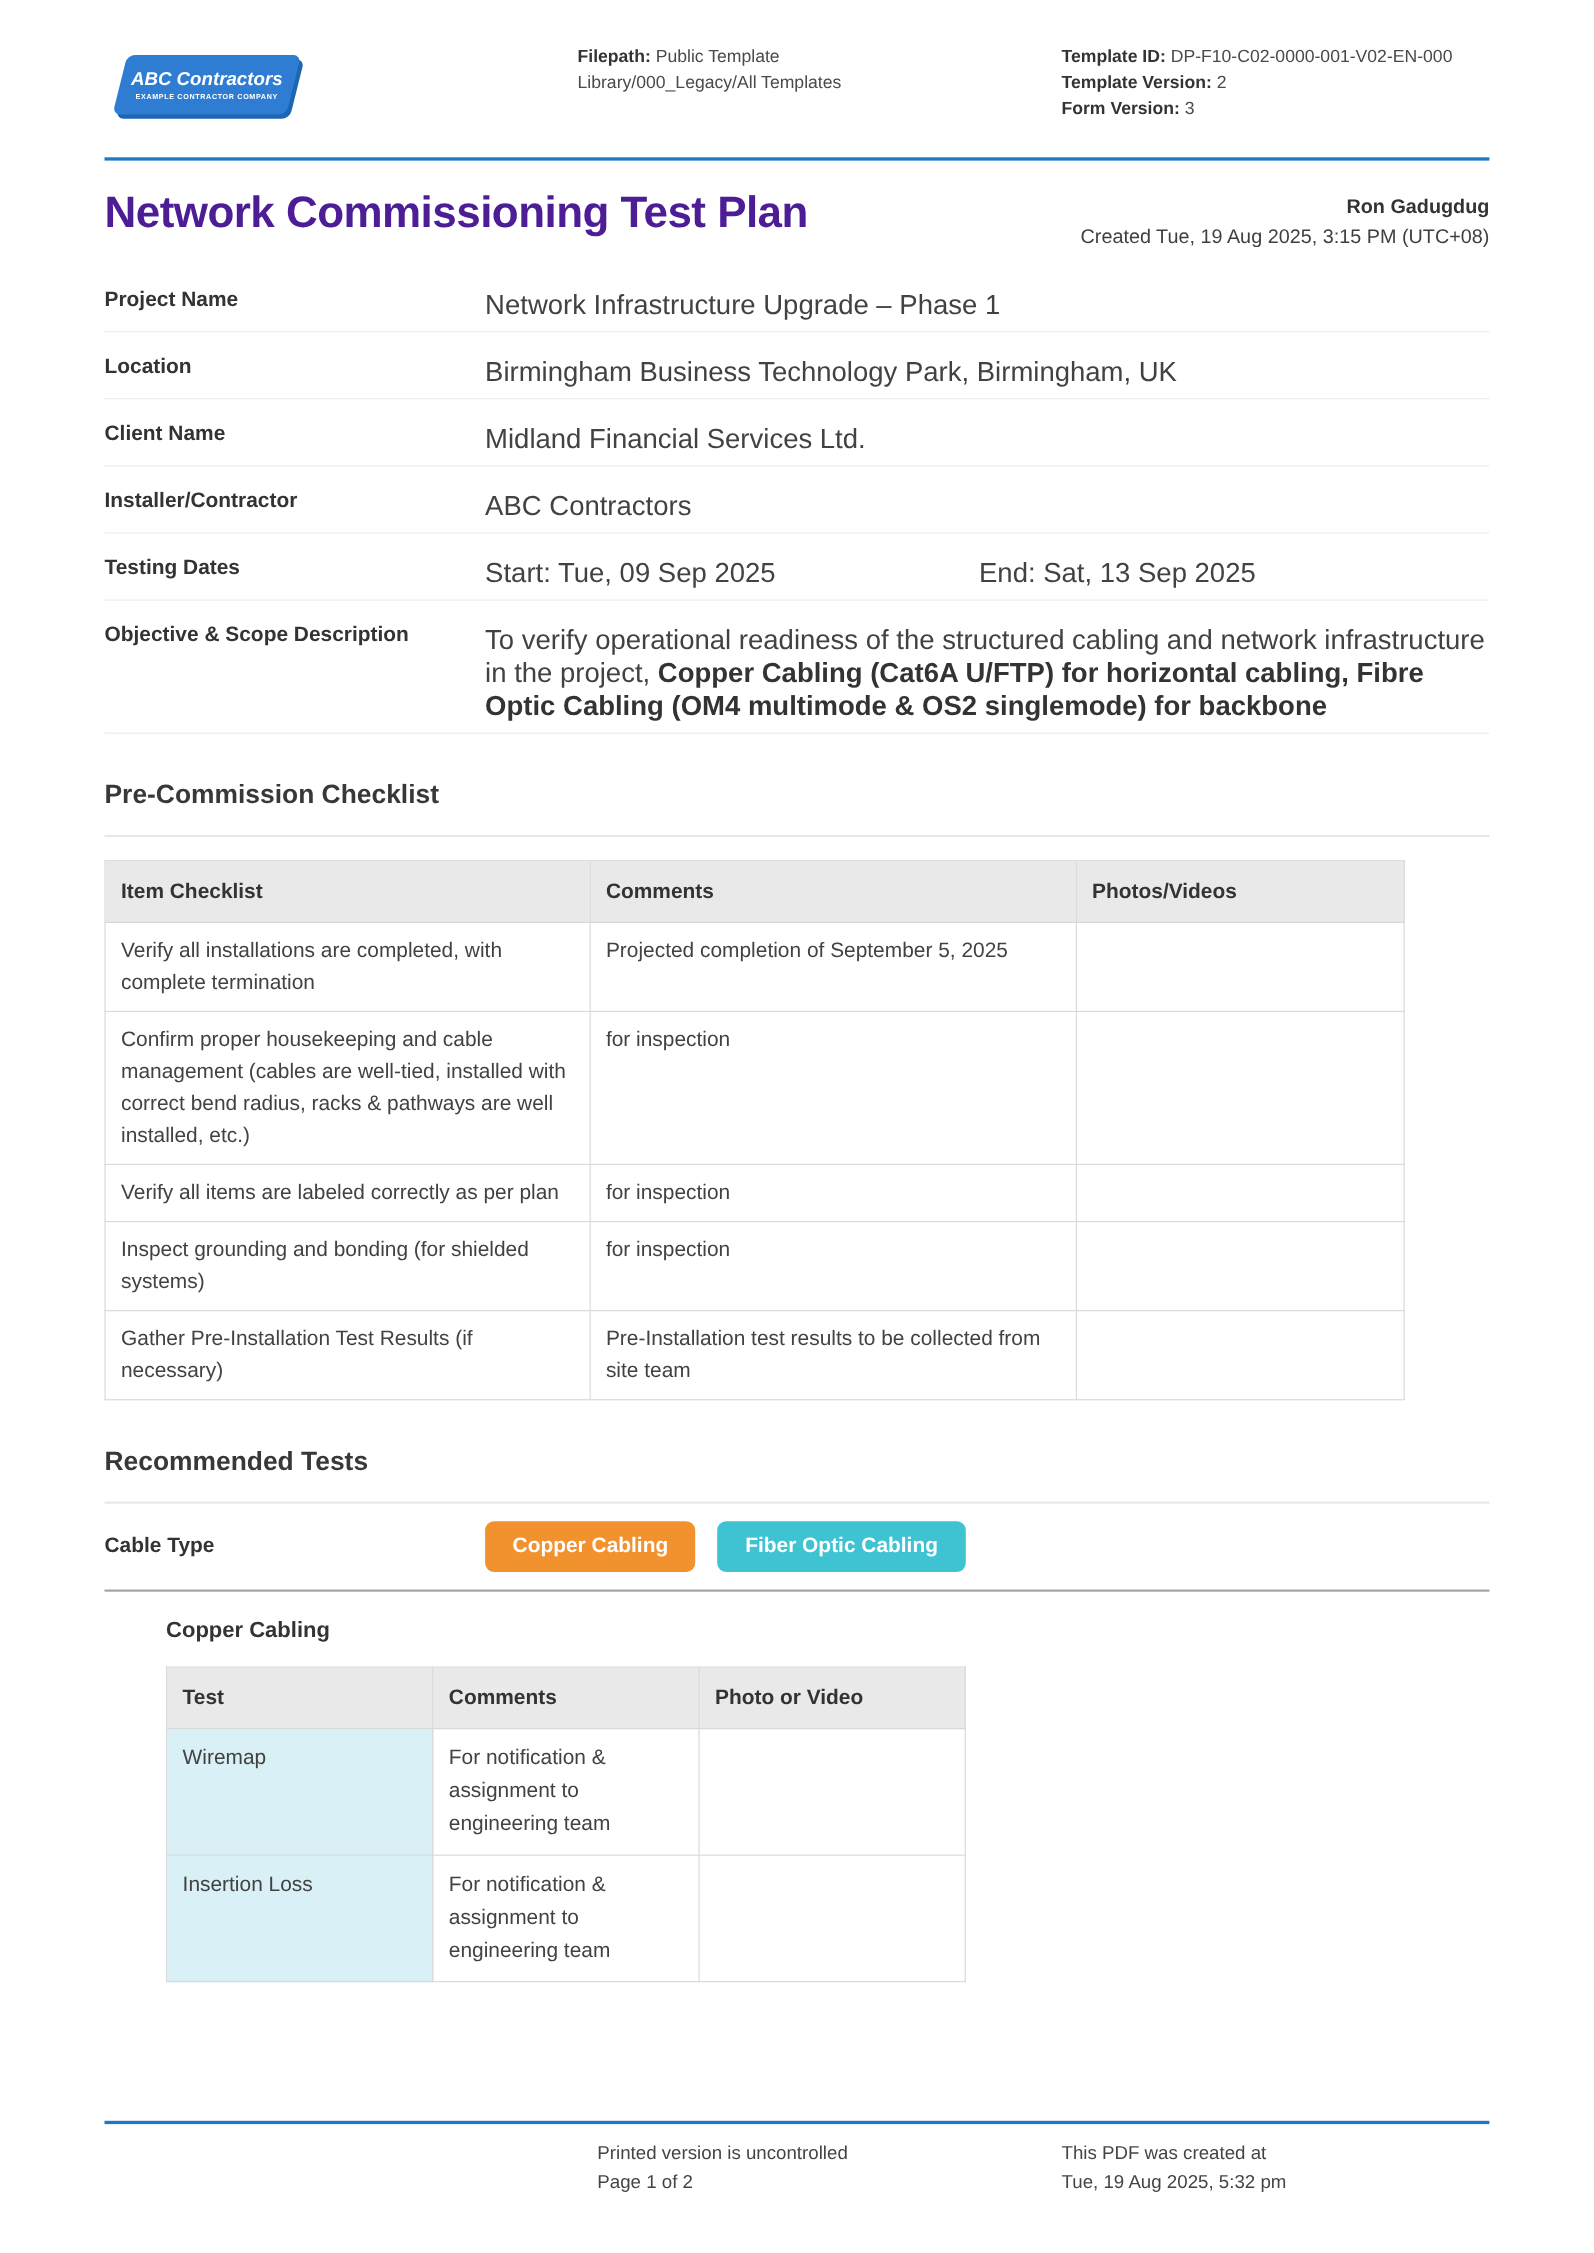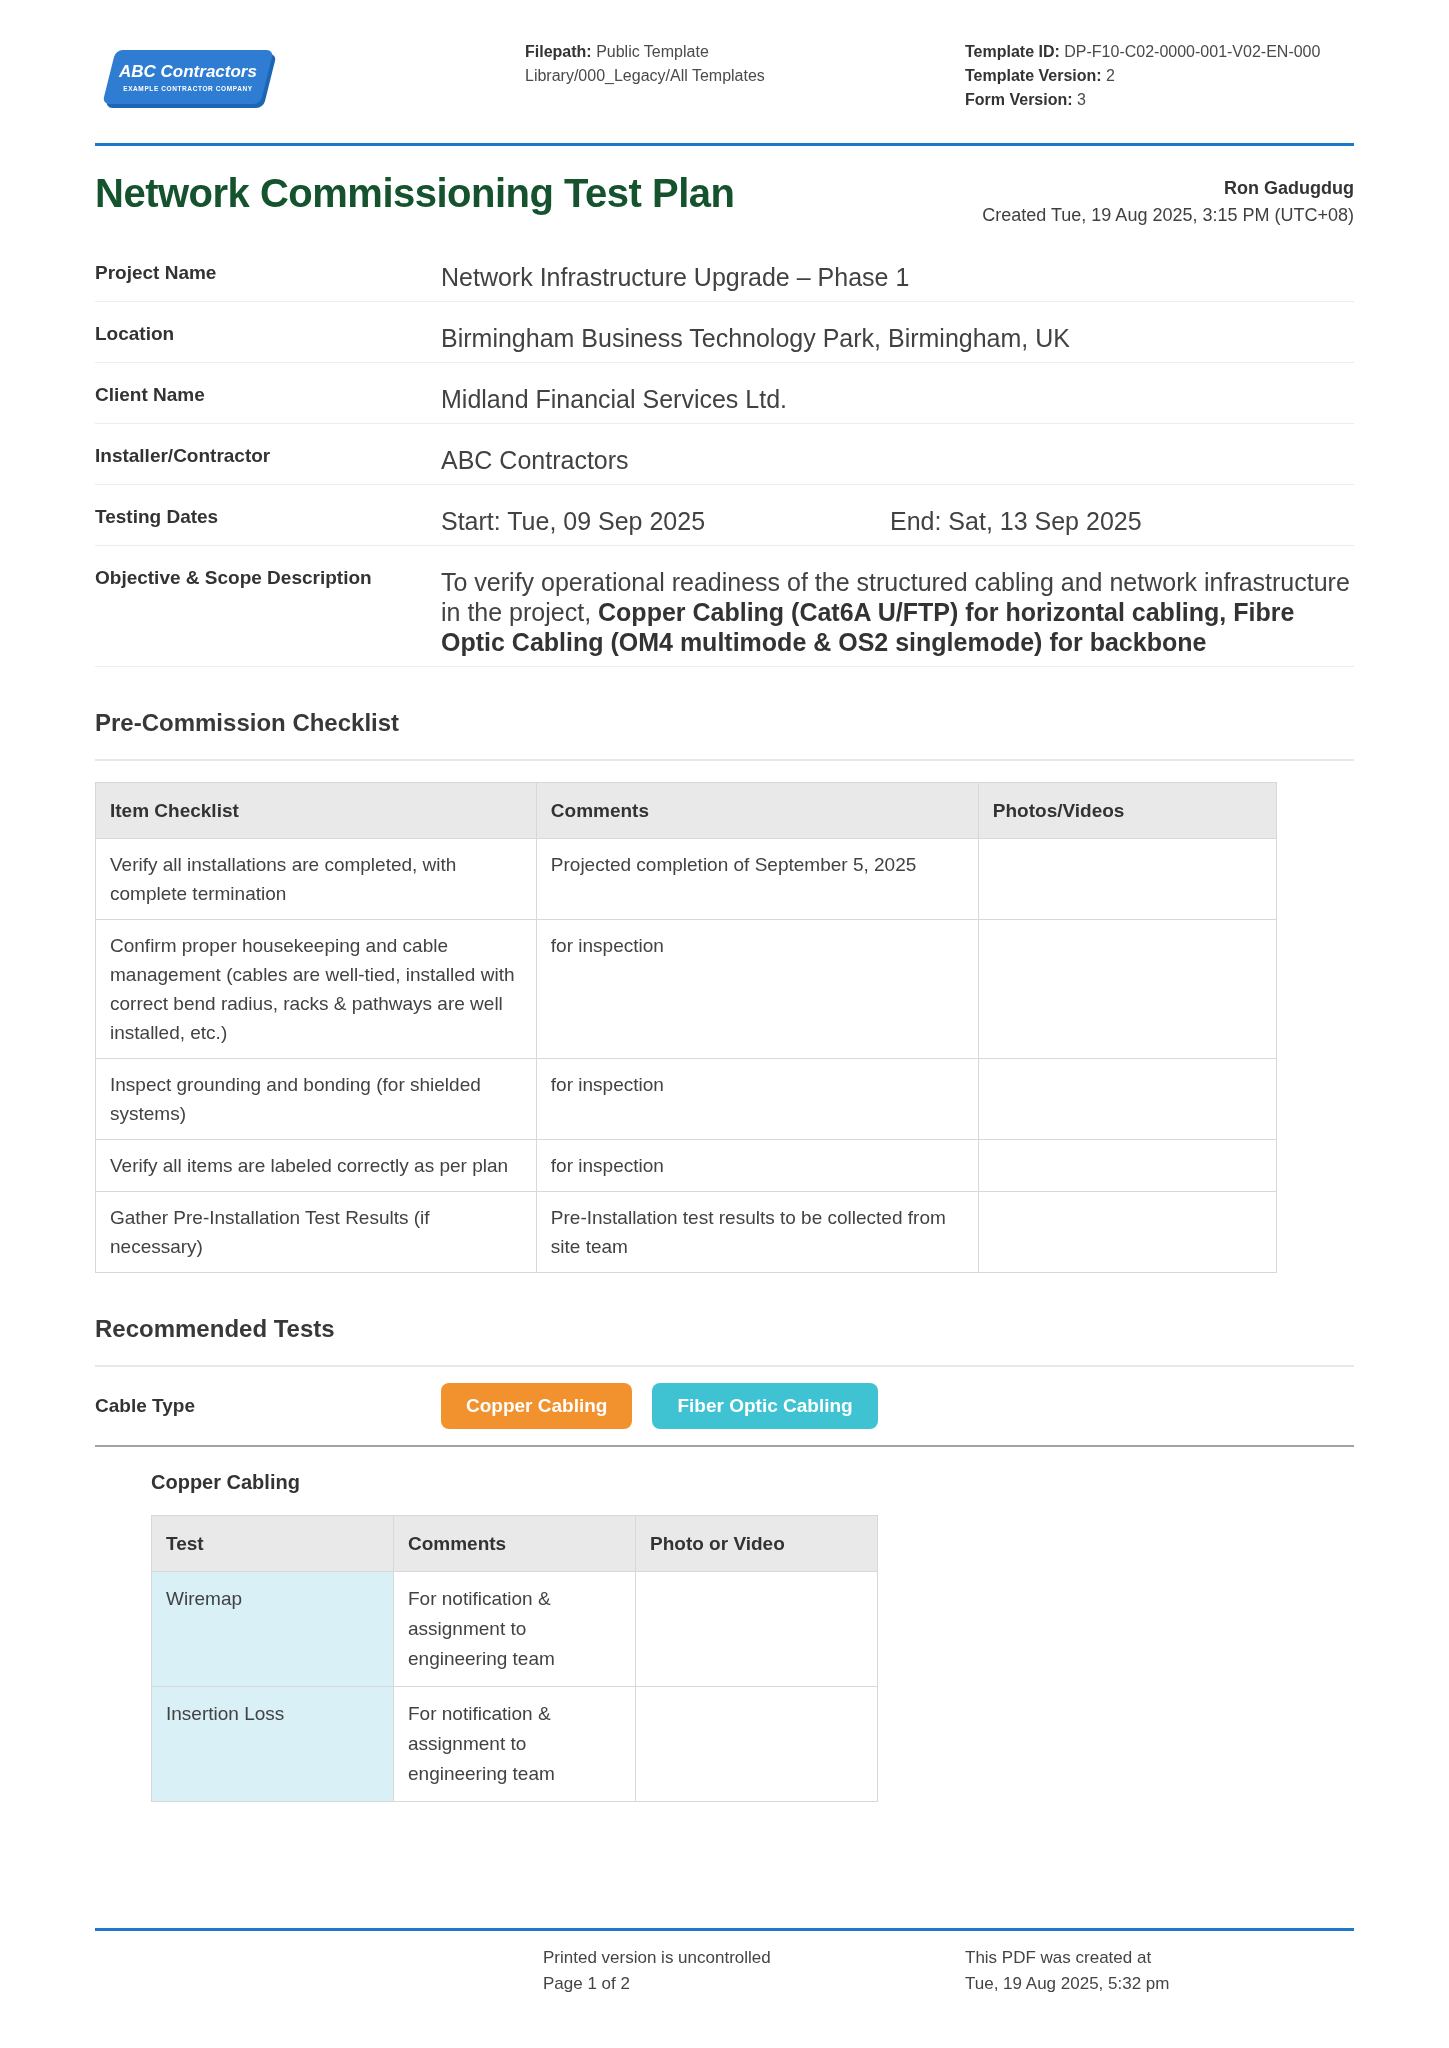--- a/index.html
+++ b/index.html
@@ -16,21 +16,21 @@
   .logo-sub { font-size:6.5px; font-weight:bold; letter-spacing:.6px; display:block; margin-top:3px; }
   .meta { font-size:16px; line-height:24px; color:#4a4a4a; }
   .meta .b { font-weight:bold; color:#333; }
   .hdr-filepath { position:absolute; left:430px; top:40px; width:330px; }
   .hdr-template { position:absolute; left:870px; top:40px; width:380px; }
 
   .rule-blue { border-top:3px solid #1e78c8; }
 
   
   .title-row { display:flex; justify-content:space-between; align-items:flex-start; margin-top:25px; }
-  h1 { font-size:40px; font-weight:bold; color:#14532d; letter-spacing:-.5px; }
+  h1 { font-size:40px; font-weight:bold; color:#4c1d95; letter-spacing:-.5px; }
   .created-block { text-align:right; font-size:18px; line-height:27px; color:#3f3f3f; padding-top:4px; }
   .created-block .author { font-weight:bold; color:#333; }
 
   
   .fields { margin-top:12px; }
   .frow { display:grid; grid-template-columns:346px 1fr; padding:21px 0 9px 0; border-bottom:1px solid #ececec; }
   .frow.dates { grid-template-columns:346px 449px 1fr; }
   .flabel { font-size:19px; font-weight:bold; color:#333; }
   .fvalue { font-size:25px; color:#424242; line-height:30px; padding-right:4px; }
   .fvalue .bold-part { font-weight:bold; color:#333; }
@@ -153,26 +153,26 @@
       <td>Verify all installations are completed, with complete termination</td>
       <td>Projected completion of September 5, 2025</td>
       <td></td>
     </tr>
     <tr>
       <td>Confirm proper housekeeping and cable management (cables are well-tied, installed with correct bend radius, racks &amp; pathways are well installed, etc.)</td>
       <td>for inspection</td>
       <td></td>
     </tr>
     <tr>
+      <td>Verify all items are labeled correctly as per plan</td>
+      <td>for inspection</td>
+      <td></td>
+    </tr>
+    <tr>
       <td>Inspect grounding and bonding (for shielded systems)</td>
-      <td>for inspection</td>
-      <td></td>
-    </tr>
-    <tr>
-      <td>Verify all items are labeled correctly as per plan</td>
       <td>for inspection</td>
       <td></td>
     </tr>
     <tr>
       <td>Gather Pre-Installation Test Results (if necessary)</td>
       <td>Pre-Installation test results to be collected from site team</td>
       <td></td>
     </tr>
   </tbody>
     </table>

